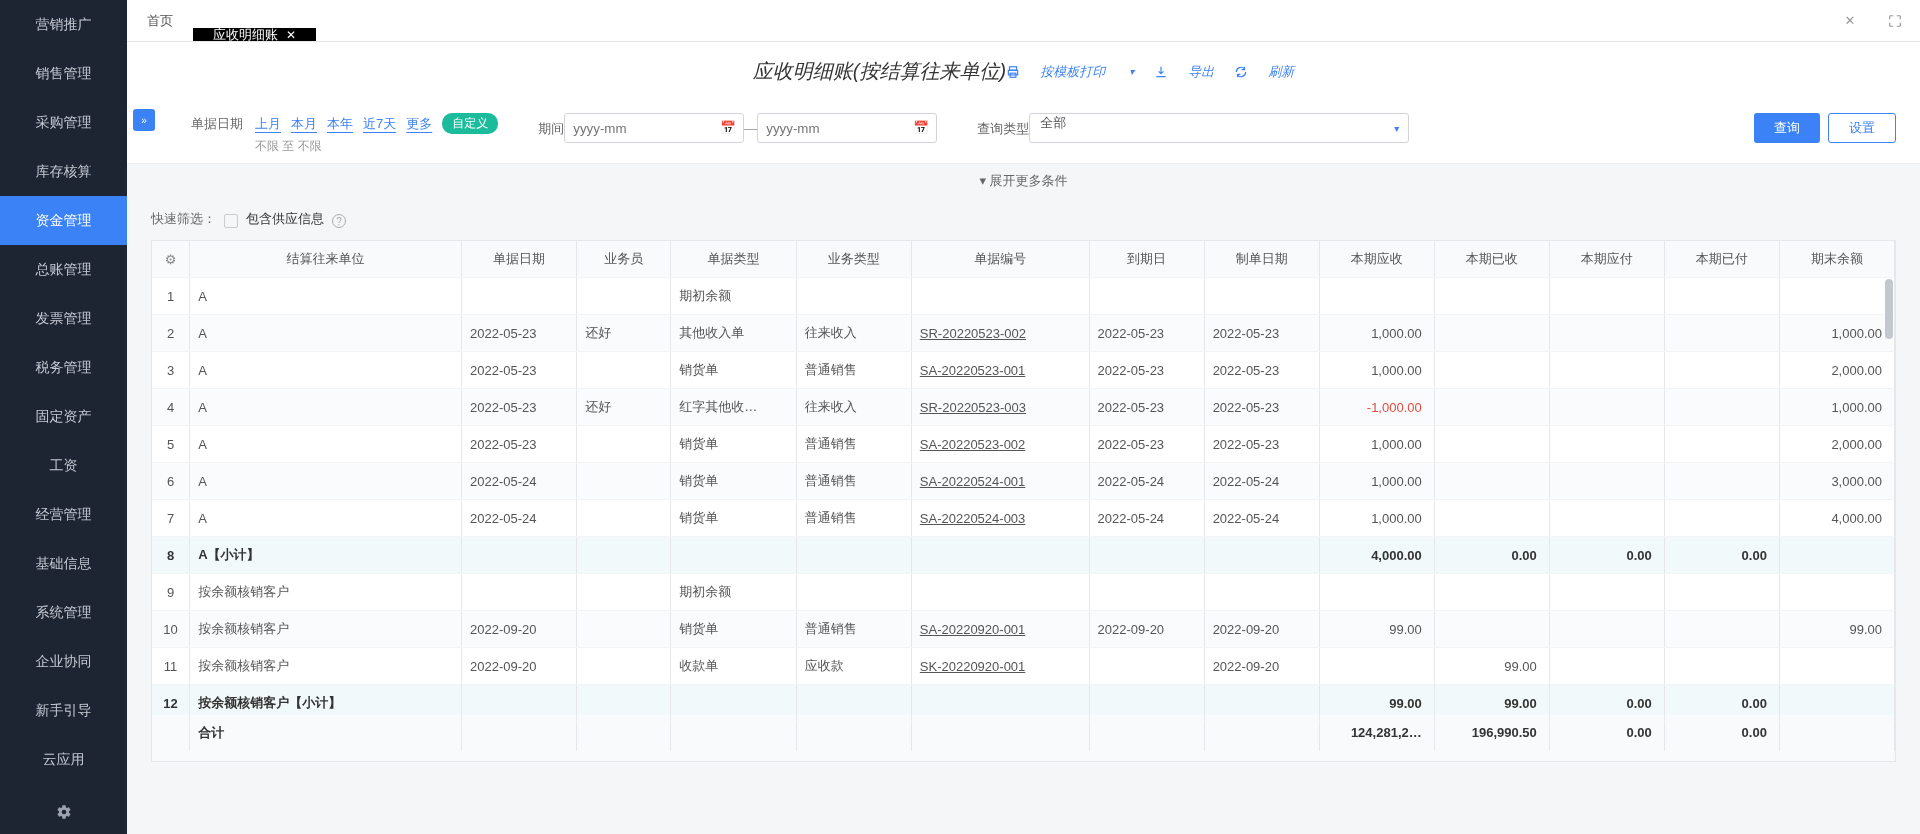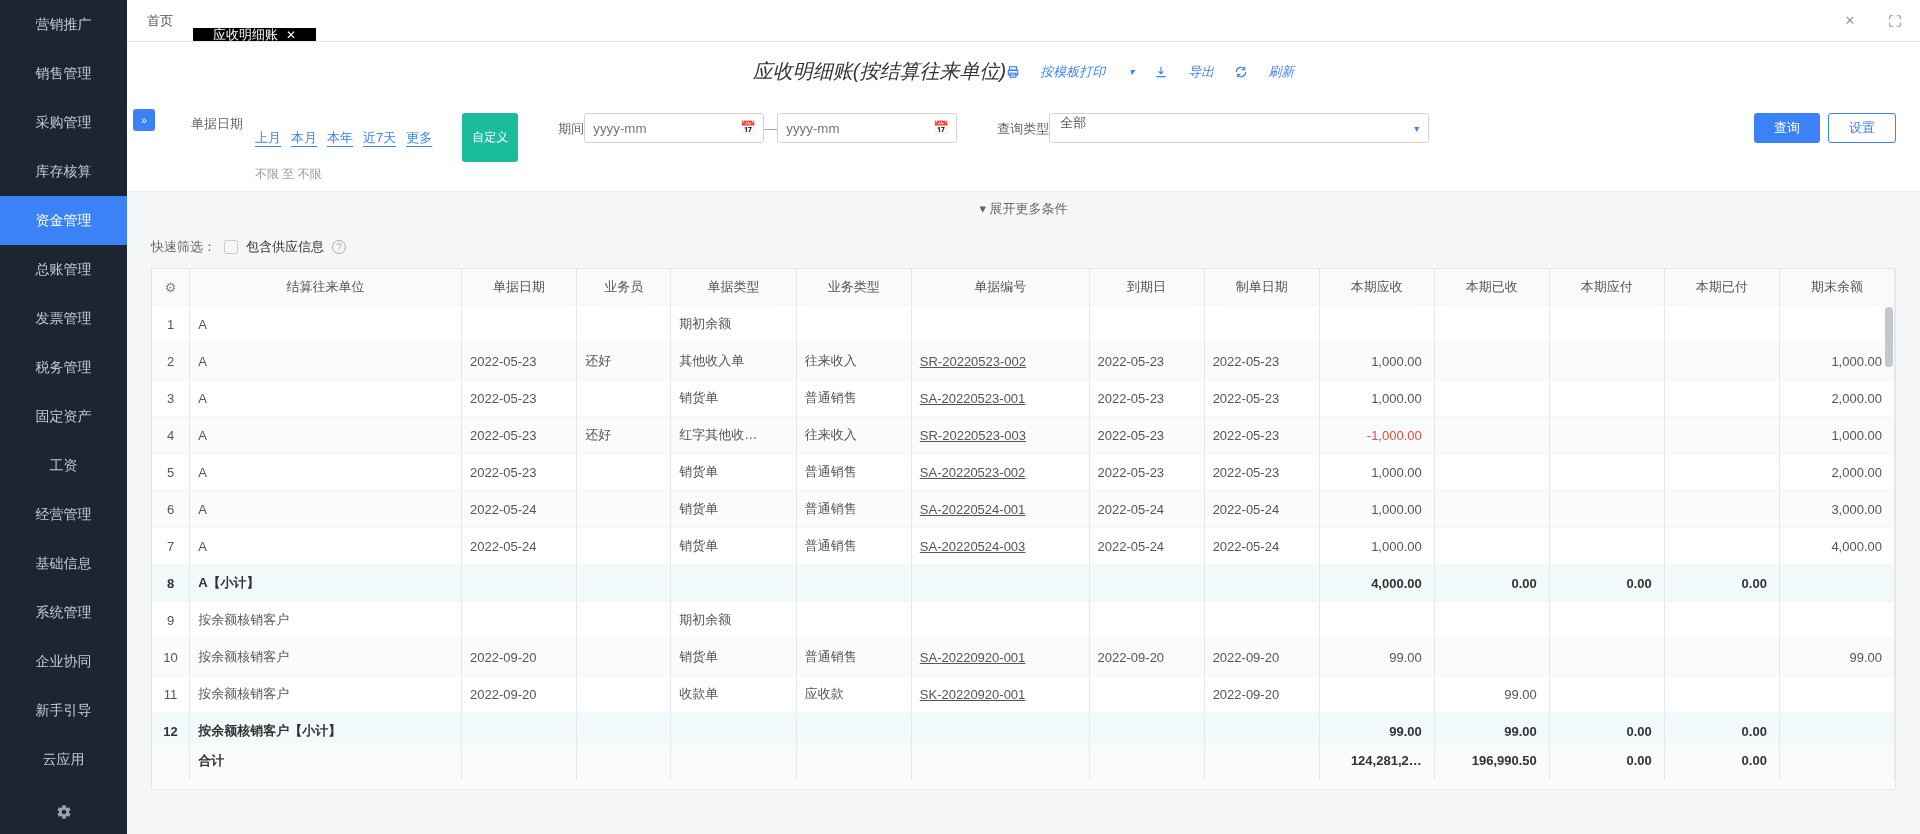--- a/index.html
+++ b/index.html
@@ -36,38 +36,38 @@
 .chev-down::after { content: "▾"; margin-left: 4px; color: #3b82f6; font-size: 10px; }
 
 
 .filter-bar { background: #fff; padding: 12px 24px 8px; display: flex; align-items: flex-start; gap: 40px; position: relative; }
 .collapse-handle { position: absolute; left: 6px; top: 8px; width: 22px; height: 22px; background: #3b82f6; border-radius: 3px; display: flex; align-items: center; justify-content: center; color: #fff; cursor: pointer; font-size: 10px; }
 .filter-group { display: flex; align-items: flex-start; gap: 12px; margin-left: 40px; }
 .filter-label { color: #666; padding-top: 2px; }
 .filter-links { display: flex; flex-direction: column; gap: 4px; }
 .filter-links-row { display: flex; gap: 10px; align-items: center; }
 .fl { color: #3b82f6; cursor: pointer; text-decoration: underline; text-underline-offset: 4px; }
-.pill { background: #1abc9c; color: #fff; padding: 16px 10px; border-radius: 3px; font-size: 12px; cursor: pointer; margin-left: 20px; }
+.pill { background: #1abc9c; color: #fff; padding: 2px 10px; border-radius: 10px; font-size: 12px; cursor: pointer; }
 .filter-sub { color: #999; font-size: 12px; }
 .date-range { display: flex; align-items: center; gap: 0; }
 .date-input-wrap { position: relative; }
 .date-input { width: 180px; height: 30px; border: 1px solid #d1d5db; border-radius: 3px; padding: 0 30px 0 8px; color: #999; }
 .cal-icon { position: absolute; right: 8px; top: 7px; color: #3b82f6; pointer-events: none; }
 .range-dash { color: #999; }
 .filter-select { height: 30px; border: 1px solid #d1d5db; border-radius: 3px; padding: 0 28px 0 10px; min-width: 380px; background: #fff; color: #555; appearance: none; }
 .select-wrap { position: relative; }
 .select-chev { position: absolute; right: 10px; top: 10px; color: #3b82f6; font-size: 10px; pointer-events: none; }
 .action-btns { display: flex; flex-direction: row; gap: 8px; margin-left: auto; }
 .btn-primary { background: #3b82f6; color: #fff; border: none; padding: 6px 20px; border-radius: 3px; cursor: pointer; font-size: 13px; }
 .btn-outline { background: #fff; color: #3b82f6; border: 1px solid #3b82f6; padding: 5px 20px; border-radius: 3px; cursor: pointer; font-size: 13px; }
 
 .expand-bar { background: #f5f6f8; text-align: center; padding: 8px; color: #666; cursor: pointer; font-size: 13px; border-top: 1px solid #edf0f3; }
 
 
-.quick-filter { padding: 12px 24px; display: flex; align-items: center; gap: 8px; font-size: 13px; }
+.quick-filter { padding: 12px 24px; display: flex; align-items: flex-end; gap: 8px; font-size: 13px; }
 .qf-label { color: #666; }
 .checkbox { width: 14px; height: 14px; border: 1px solid #ccc; border-radius: 2px; }
 .help-icon { width: 14px; height: 14px; border: 1px solid #aaa; border-radius: 50%; display: inline-flex; align-items: center; justify-content: center; font-size: 10px; color: #aaa; }
 
 
 .table-container { margin: 0 24px 12px; background: #fff; border: 1px solid #e5e7eb; overflow: hidden; }
 .table-wrap { overflow: auto; max-height: 510px; position: relative; }
 table { border-collapse: collapse; width: 100%; table-layout: fixed; }
 th, td { border-right: 1px solid #e5e7eb; border-bottom: 1px solid #f3f4f6; padding: 9px 8px; font-size: 13px; white-space: nowrap; overflow: hidden; text-overflow: ellipsis; }
 th { background: #f9fafb; color: #555; font-weight: 500; text-align: center; position: sticky; top: 0; }

